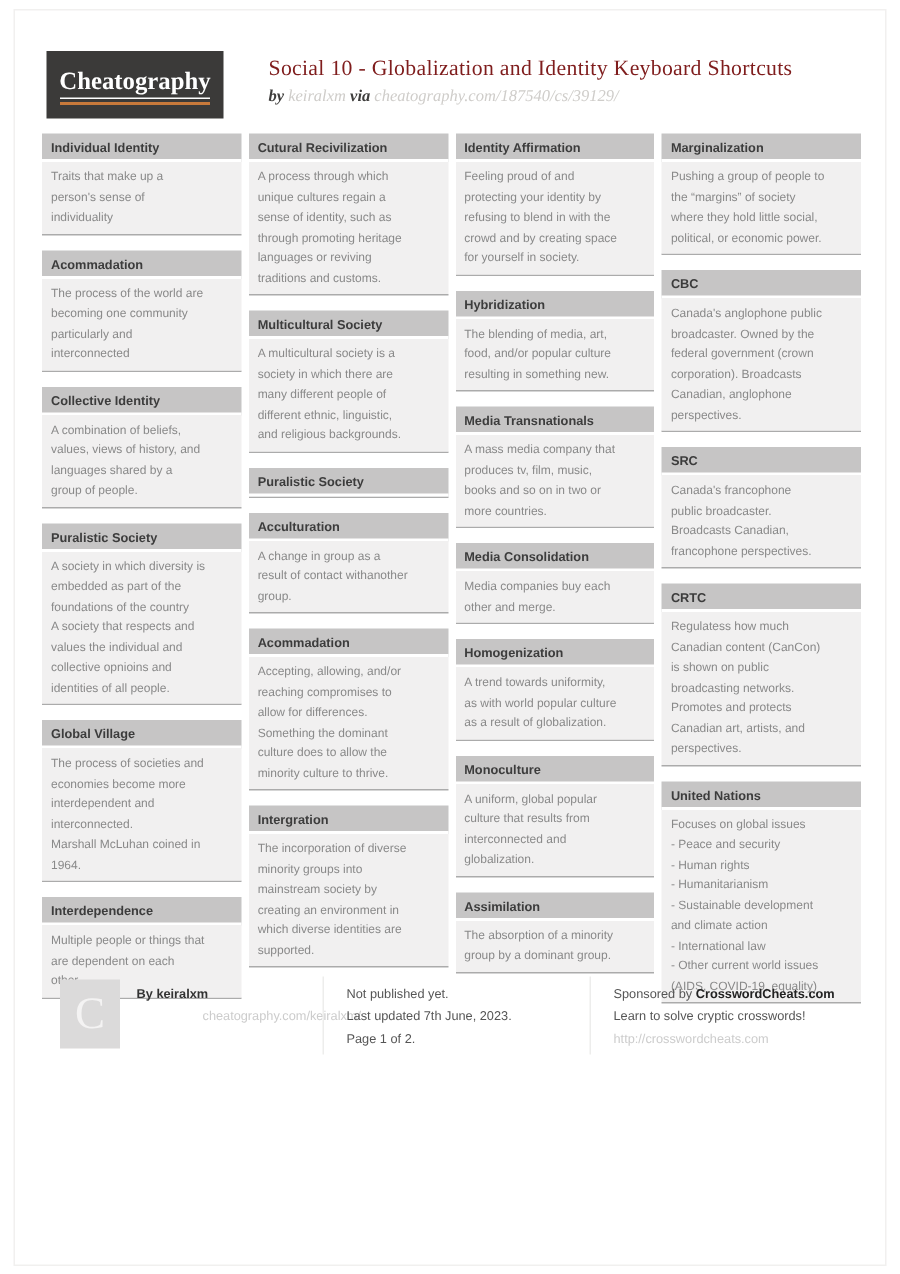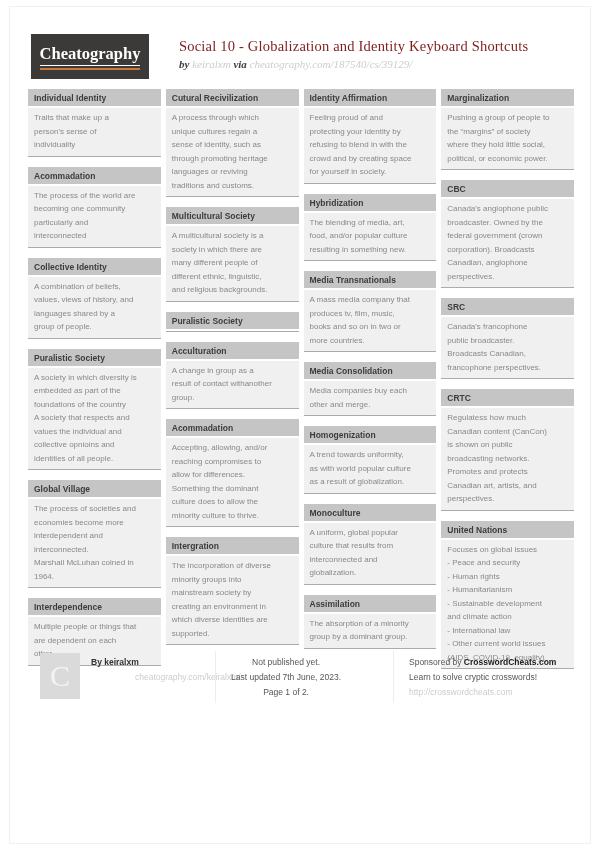--- a/index.html
+++ b/index.html
@@ -33,21 +33,21 @@
 
   
   .footer{position:absolute;left:21px;top:640px;width:558px;height:58px;font-size:8.5px;}
   .f-avatar{position:absolute;left:9px;top:6px;width:40px;height:46px;background:#dbdada;
             display:flex;align-items:center;justify-content:center;
             font-family:"Liberation Serif",serif;font-size:30px;color:#f4f3f3;}
   .f-left{position:absolute;left:60px;top:8px;line-height:15px;}
   .f-left .name{color:#333;font-weight:bold;}
   .f-left .url{color:#cccccc;margin-left:44px;}
   .f-divider{position:absolute;top:4px;width:1px;height:52px;background:#ededec;}
-  .f-mid{position:absolute;left:200px;top:8px;line-height:15px;color:#555555;text-align:center;}
+  .f-mid{position:absolute;left:200px;top:8px;line-height:15px;color:#555555;}
   .f-right{position:absolute;left:378px;top:8px;line-height:15px;color:#555555;}
   .f-right .sponsor-name{color:#222;font-weight:bold;}
   .f-right .url{color:#cccccc;}
 </style>
 </head>
 <body>
 
 <div class="page">
 
   <div class="logo-box">

